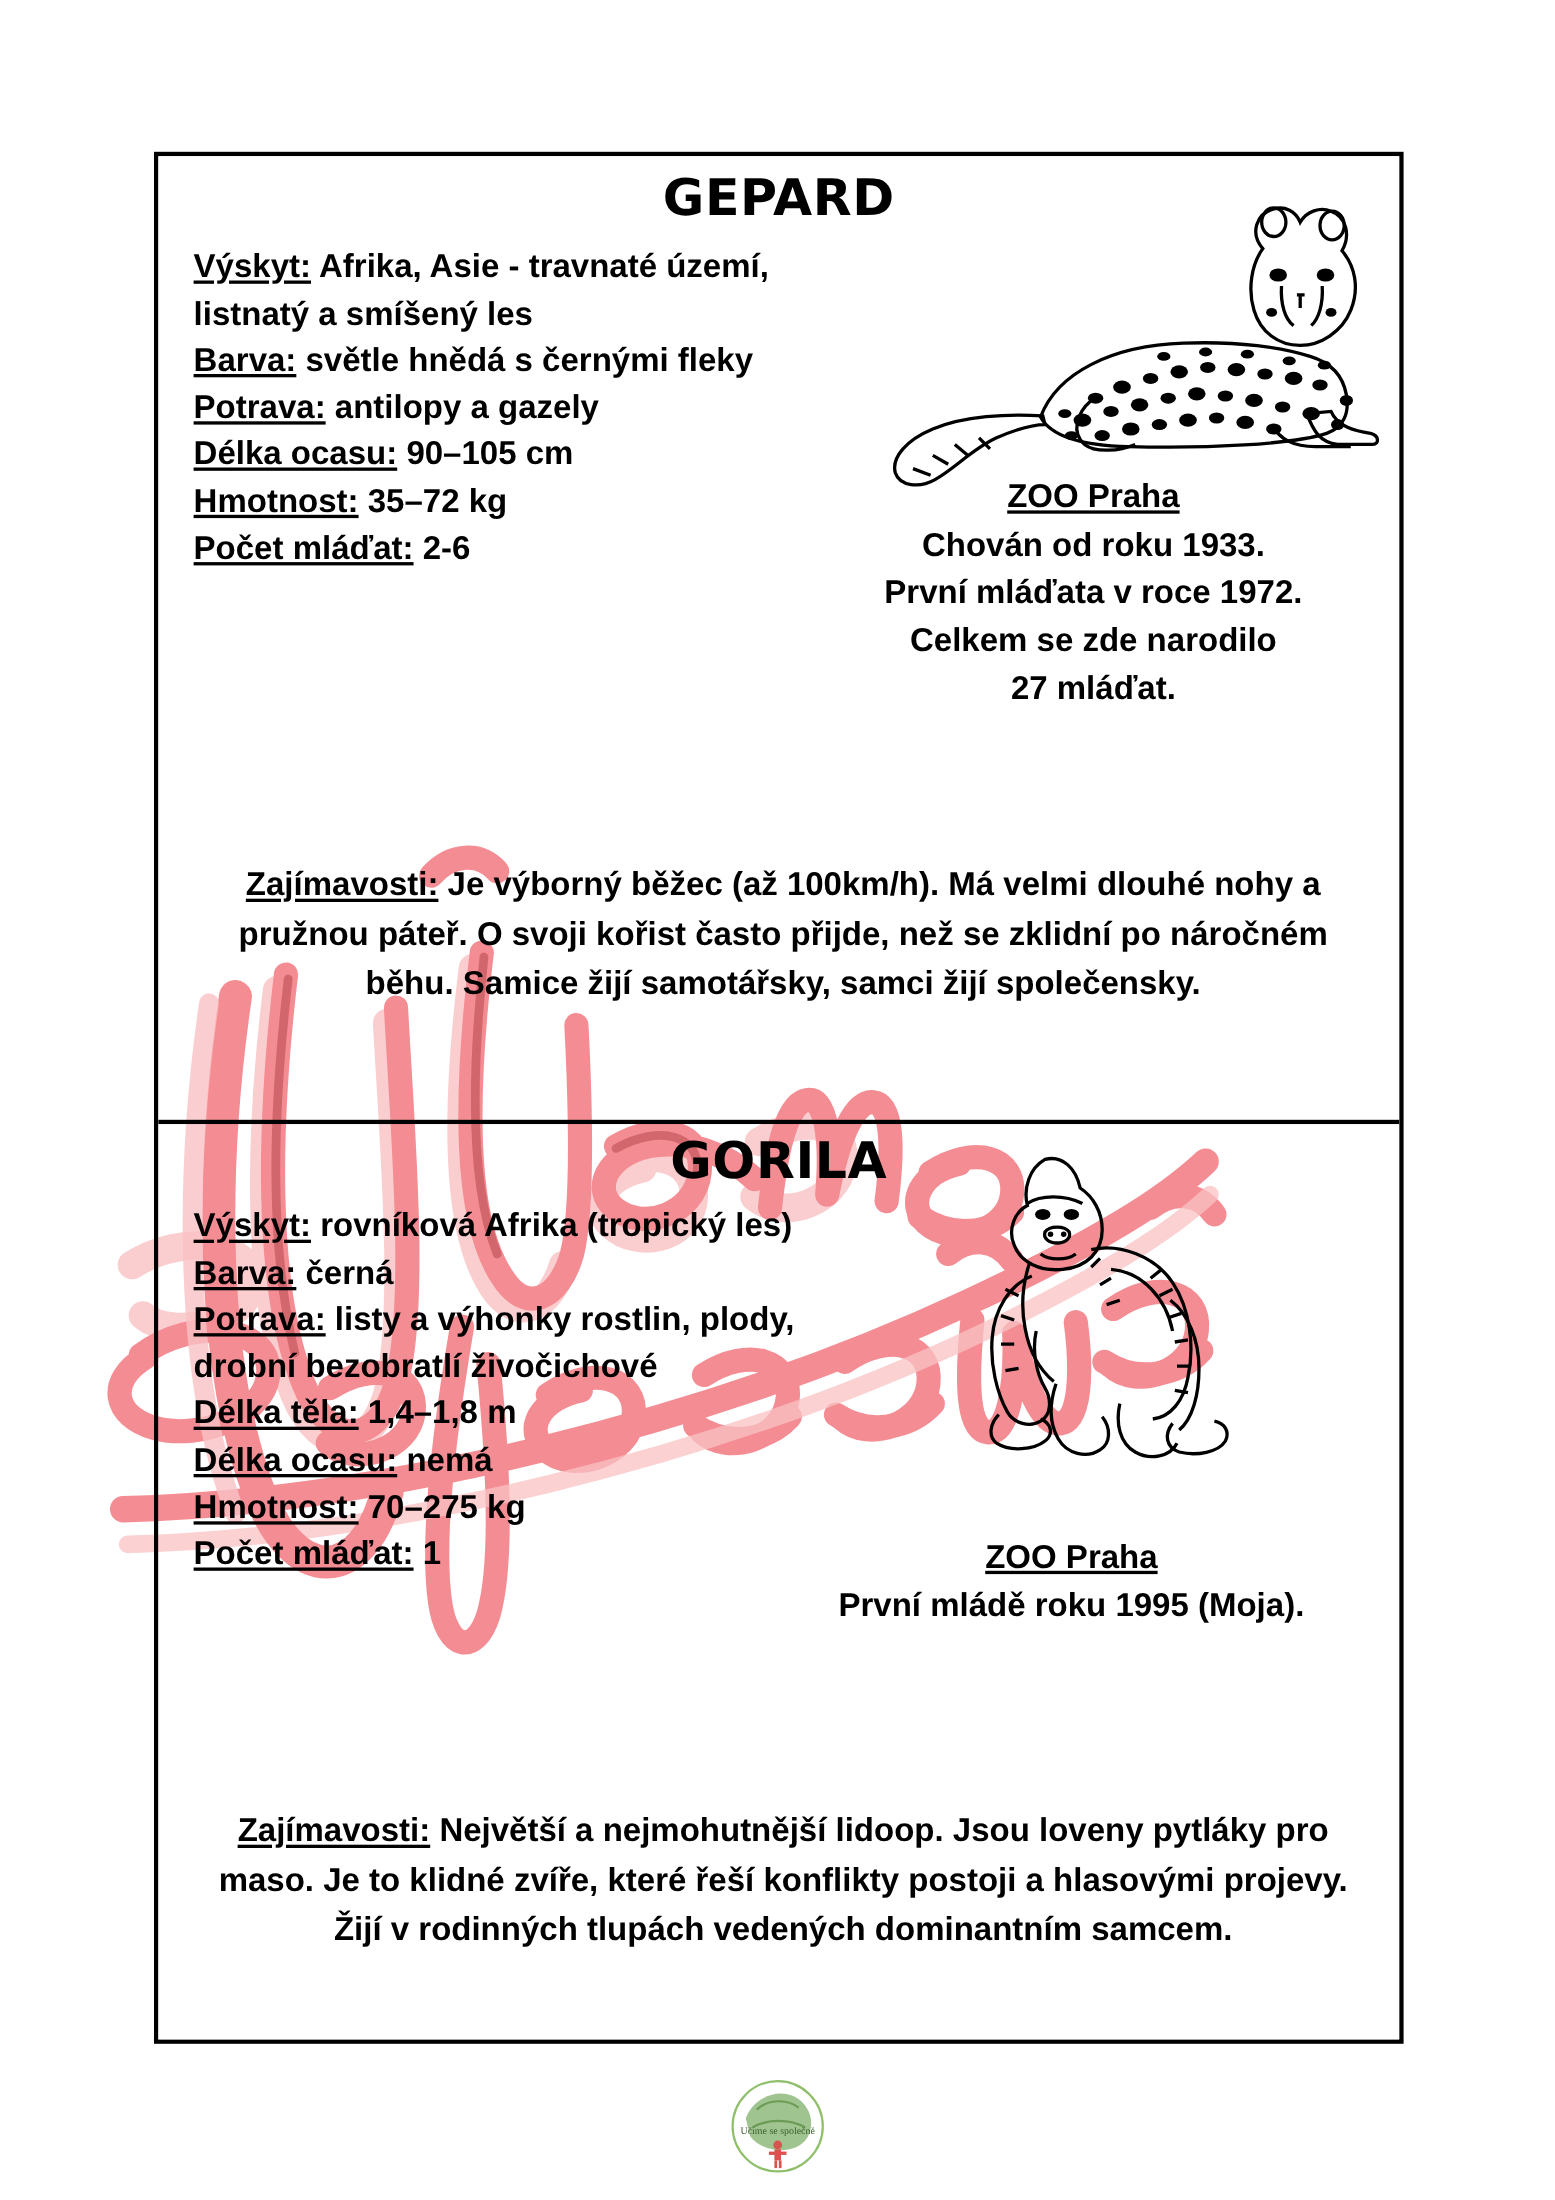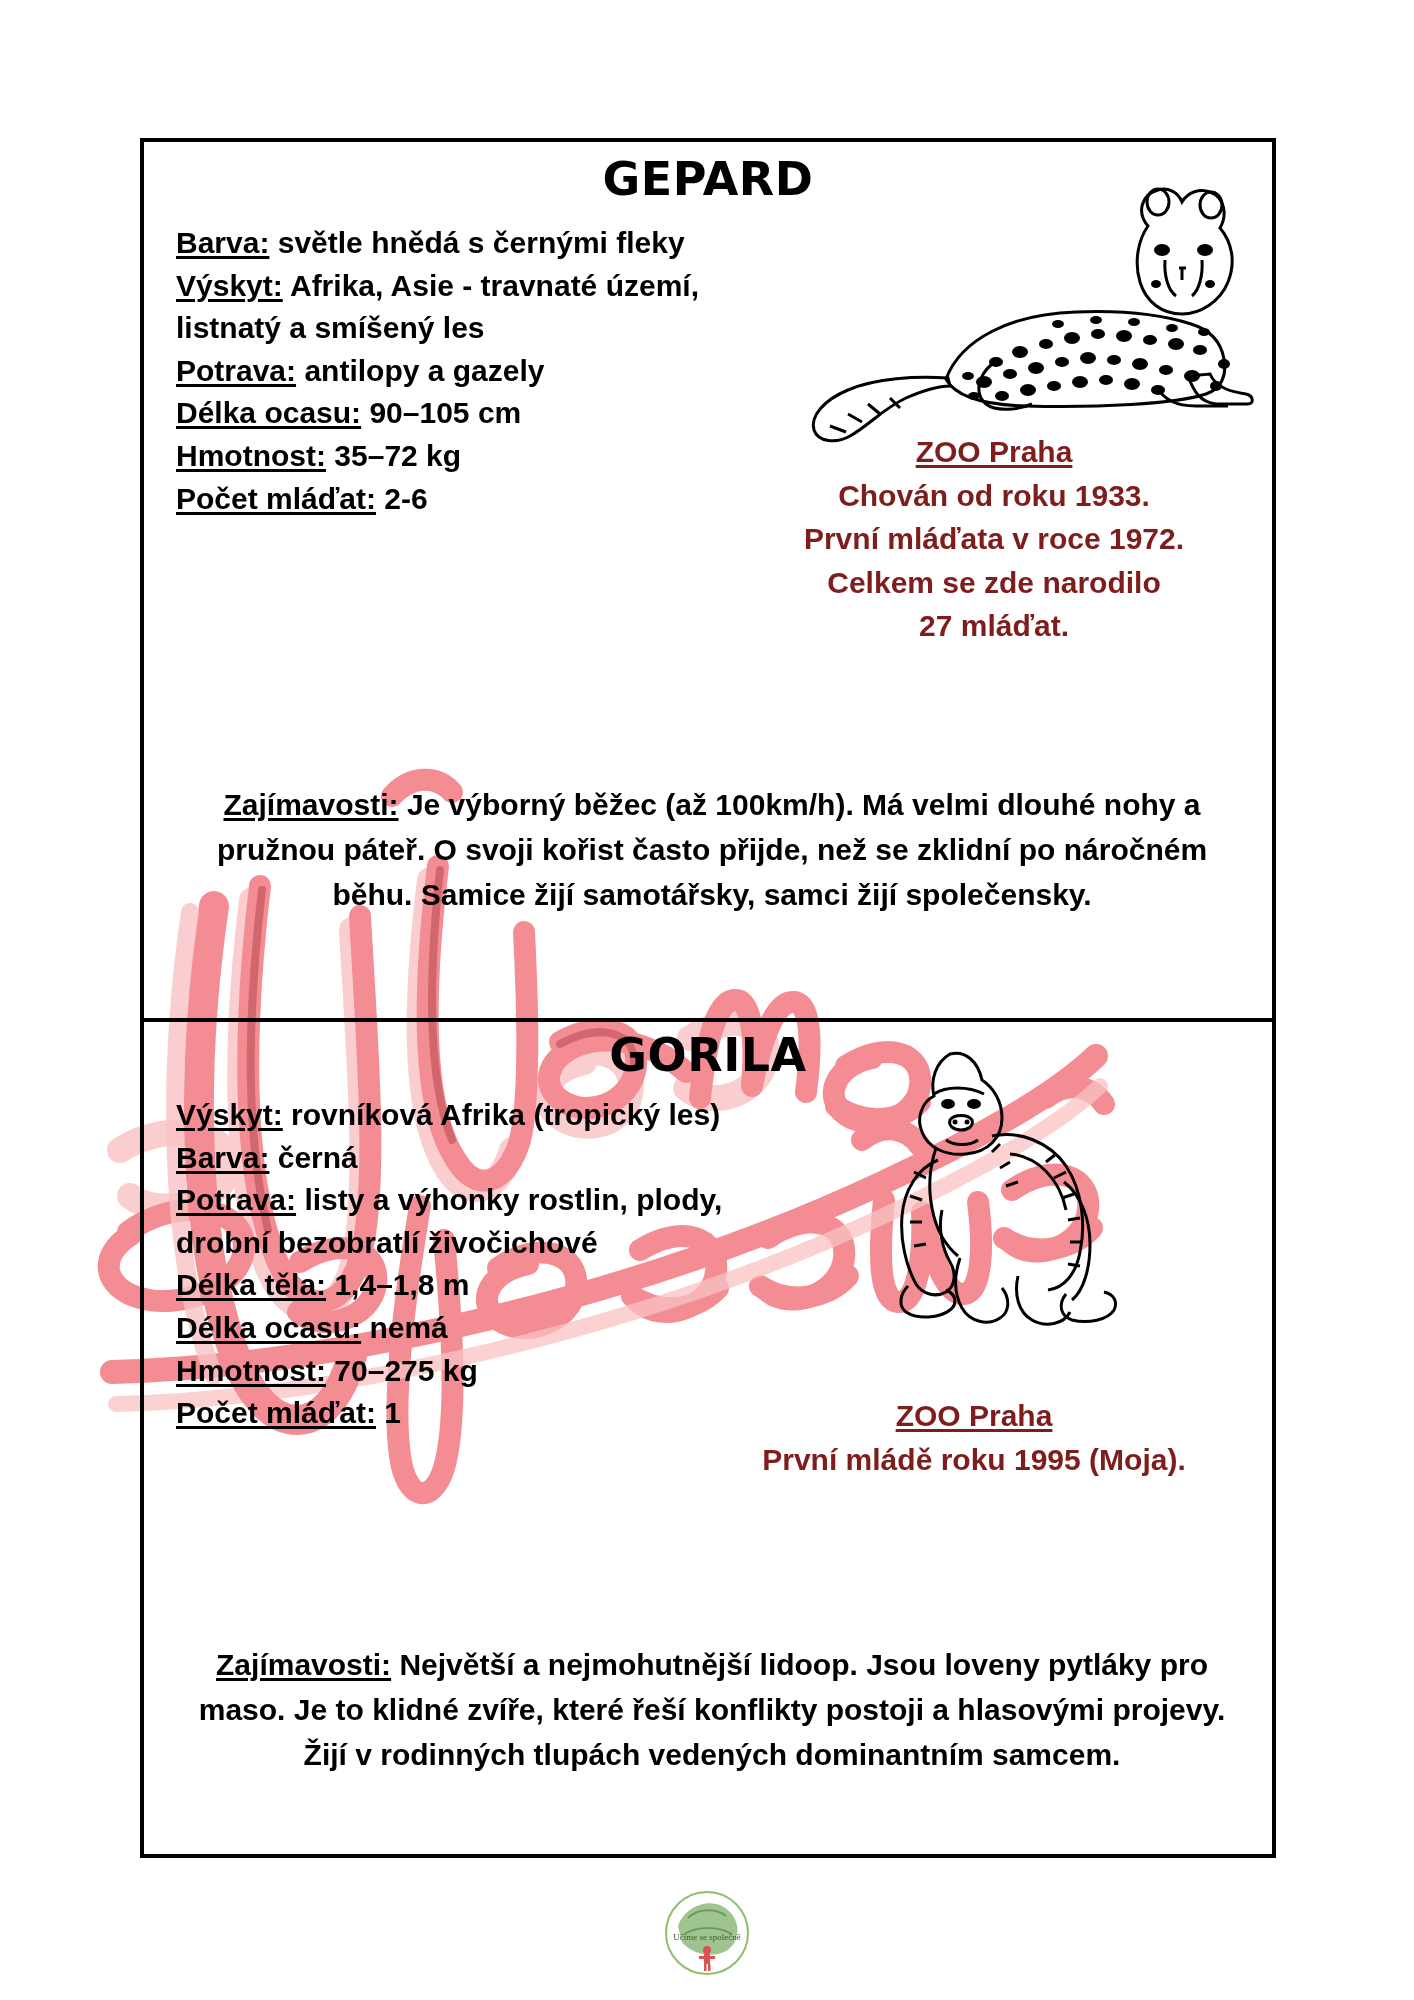--- a/index.html
+++ b/index.html
@@ -74,21 +74,21 @@
   }
   .animal-cheetah { right: 6px; top: 22px; width: 470px; height: 290px; }
   .animal-gorila  { right: 130px; top: 10px; width: 300px; height: 330px; }
 
   .zoo {
     position: absolute;
     text-align: center;
     font-size: 30px;
     line-height: 1.45;
     font-weight: 700;
-    color: #7f1d1d;
+    color: #000000;
   }
   .zoo-cheetah { left: 590px; top: 288px; width: 520px; }
   .zoo-gorila  { left: 560px; top: 372px; width: 540px; }
   .zoo-title { text-decoration: underline; text-underline-offset: 3px; }
 
   .facts {
     position: absolute;
     left: 30px;
     width: 1076px;
     text-align: center;
@@ -203,26 +203,26 @@
             <ellipse cx="360" cy="120" rx="5" ry="4"></ellipse>
               <ellipse cx="414" cy="120" rx="5" ry="4"></ellipse>
             <ellipse cx="428" cy="200" rx="6" ry="5"></ellipse>
               <ellipse cx="420" cy="222" rx="6" ry="5"></ellipse>
           </g>
         </g>
       </svg>
 
       <div class="attrs attrs-cheetah">
         <div class="attr-wrap">
+          <span class="lbl">Výskyt:</span>
+          <span class="val">Afrika, Asie - travnaté území, listnatý a smíšený les</span>
+        </div>
+        <div class="attr-wrap">
           <span class="lbl">Barva:</span>
           <span class="val">světle hnědá s černými fleky</span>
-        </div>
-        <div class="attr-wrap">
-          <span class="lbl">Výskyt:</span>
-          <span class="val">Afrika, Asie - travnaté území, listnatý a smíšený les</span>
         </div>
         <div class="attr-line">
           <span class="lbl">Potrava:</span>
           <span class="val">antilopy a gazely</span>
         </div>
         <div class="attr-line">
           <span class="lbl">Délka ocasu:</span>
           <span class="val">90–105 cm</span>
         </div>
         <div class="attr-line">

